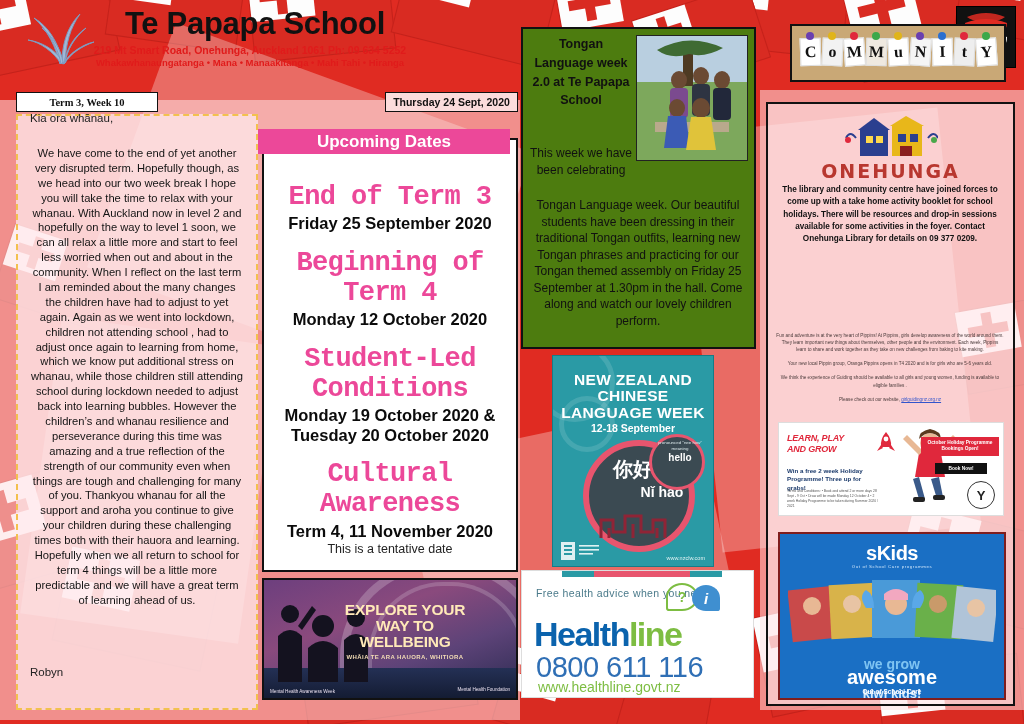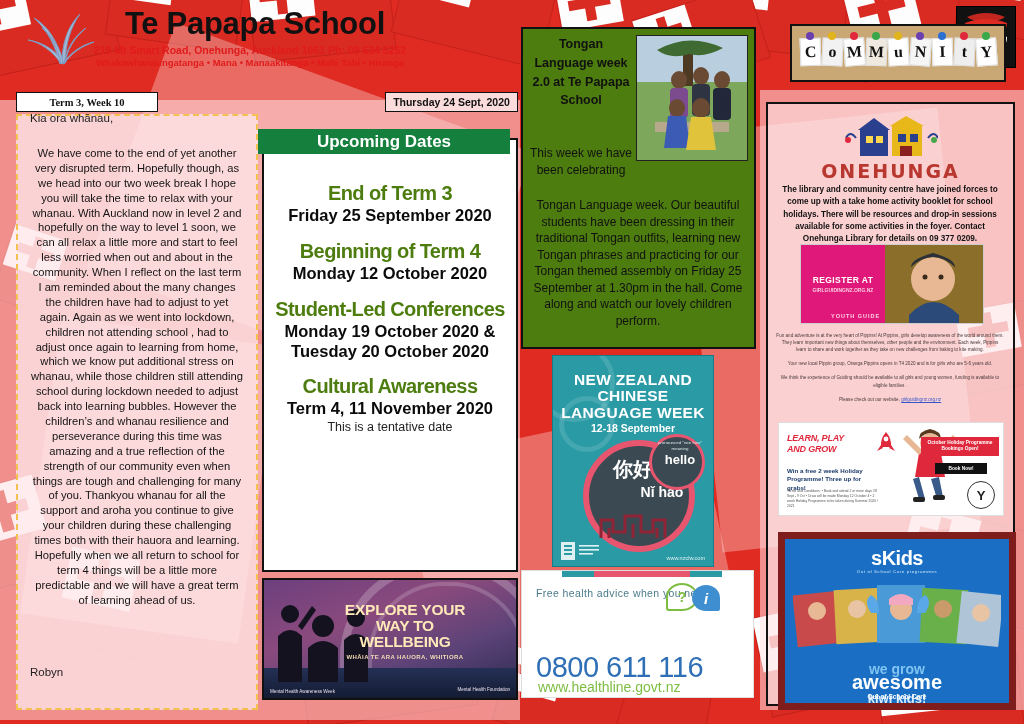--- a/index.html
+++ b/index.html
@@ -48,24 +48,24 @@
   #letter-panel{left:16px;top:114px;width:238px;height:592px;
     background:rgba(255,236,238,.72);border:2px dashed #f2c14e;}
   #greeting{position:absolute;left:12px;top:-4px;font-size:11.5px;color:#222;}
   #letter-body{position:absolute;left:12px;top:30px;width:214px;
     font-size:11.2px;line-height:1.33;color:#141414;text-align:center;}
   #letter-body p{margin:0 0 0 0;}
   #signoff{position:absolute;left:12px;bottom:30px;font-size:11.5px;color:#222;}
 
   
   #dates-panel{left:262px;top:138px;width:252px;height:430px;background:#fff;border:2px solid #111;}
-  #dates-title{position:absolute;left:-6px;top:-11px;width:252px;height:25px;background:#15803d;
+  #dates-title{position:absolute;left:-6px;top:-11px;width:252px;height:25px;background:#ec4899;
     color:#fff;font-size:17px;font-weight:bold;display:flex;align-items:center;justify-content:center;}
   .date-block{text-align:center;margin-top:14px;}
-  .date-head{font-family:Liberation Sans, sans-serif;font-size:20px;font-weight:bold;color:#4d7c0f;
+  .date-head{font-family:Liberation Mono, monospace;font-size:27px;font-weight:bold;color:#ec4899;
     letter-spacing:-.6px;line-height:1.12;}
   .date-when{font-size:16.5px;font-weight:bold;color:#0b0b0b;line-height:1.18;margin-top:2px;}
   .date-note{font-size:12.5px;color:#222;margin-top:1px;}
   #dates-list{position:absolute;left:8px;top:28px;width:236px;}
 
   
   #wellbeing{left:262px;top:578px;width:252px;height:118px;border:2px solid #111;overflow:hidden;
     background:linear-gradient(160deg,#6d3f7e 0%,#8a4a7d 35%,#5d4378 65%,#2a2a50 100%);}
   #wellbeing .arch{position:absolute;right:-30px;top:-18px;width:190px;height:150px;
     border:8px solid rgba(255,255,255,.22);border-radius:95px 95px 0 0;border-bottom:none;}
@@ -100,21 +100,21 @@
     font-size:10.5px;font-weight:bold;}
   #nzclw-circle{position:absolute;left:30px;top:84px;width:100px;height:100px;border-radius:50%;
     background:#3b4a52;border:6px solid #e8556e;}
   #nzclw-hanzi{position:absolute;left:30px;top:100px;width:100px;text-align:center;color:#fff;
     font-size:20px;font-weight:bold;font-family:"DejaVu Sans",sans-serif;}
   #nzclw-pinyin{position:absolute;left:30px;top:128px;width:100px;text-align:center;color:#fff;
     font-size:14px;font-weight:bold;padding-left:29px;}
   #nzclw-bubble{position:absolute;right:8px;top:78px;width:50px;height:50px;border-radius:50%;
     background:#3b4a52;border:3px solid #e8556e;}
   #nzclw-hello{position:absolute;right:8px;top:96px;width:50px;text-align:center;color:#fff;
-    font-size:13px;font-weight:bold;}
+    font-size:10px;font-weight:bold;}
   #nzclw-pron{position:absolute;right:8px;top:84px;width:50px;text-align:center;color:#d8e6e8;
     font-size:4.4px;line-height:1.25;}
   #nzclw-maze{position:absolute;left:44px;top:150px;width:72px;height:34px;}
   #nzclw-url{position:absolute;right:8px;bottom:5px;font-size:5.5px;color:#dff1f2;}
   #nzclw-logo{position:absolute;left:8px;bottom:4px;width:40px;height:22px;}
 
   
   #healthline{left:521px;top:570px;width:231px;height:126px;background:#fff;border:1px solid #ddd;}
   #hl-topbar{position:absolute;left:40px;top:0;width:160px;height:6px;background:#2a9aa5;}
   #hl-topbar2{position:absolute;left:72px;top:0;width:96px;height:6px;background:#e8556e;}
@@ -164,21 +164,21 @@
   #ymca-kid{position:absolute;left:120px;top:6px;width:62px;height:74px;}
   #ymca-rocket{position:absolute;left:96px;top:8px;width:22px;height:22px;}
   #ymca-ribbon{position:absolute;right:4px;top:14px;width:78px;background:#e0283c;color:#fff;
     font-size:4.8px;font-weight:bold;text-align:center;padding:3px 0;line-height:1.35;}
   #ymca-book{position:absolute;right:16px;top:40px;width:52px;background:#111;color:#fff;font-size:4.8px;
     font-weight:bold;text-align:center;padding:3px 0;}
   #ymca-logo{position:absolute;right:8px;bottom:6px;width:26px;height:26px;border-radius:50%;
     border:1.5px solid #333;display:flex;align-items:center;justify-content:center;
     font-size:13px;font-weight:bold;color:#222;}
 
-  #skids{position:absolute;left:10px;top:428px;width:224px;height:164px;background:#1a6fc4;overflow:hidden;border:7px solid #7f1d1d;}
+  #skids{position:absolute;left:10px;top:428px;width:224px;height:164px;background:#1a6fc4;overflow:hidden;border:2px solid #7f1d1d;}
   #skids-logo{position:absolute;left:0;top:8px;width:100%;text-align:center;color:#fff;
     font-size:20px;font-weight:bold;letter-spacing:-.5px;}
   #skids-tag{position:absolute;left:0;top:30px;width:100%;text-align:center;color:#cfe6fb;font-size:4.4px;letter-spacing:.6px;}
   #skids-strip{position:absolute;left:8px;top:40px;width:208px;height:72px;}
   #skids-l1{position:absolute;left:0;top:122px;width:100%;text-align:center;color:#7fc4f2;font-size:14px;font-weight:bold;}
   #skids-l2{position:absolute;left:0;top:132px;width:100%;text-align:center;color:#fff;font-size:20px;font-weight:bold;}
   #skids-l3{position:absolute;left:0;top:152px;width:100%;text-align:center;color:#d6ecfb;font-size:13px;font-weight:bold;}
   #skids-foot{position:absolute;left:0;bottom:3px;width:100%;text-align:center;color:#fff;font-size:6.5px;font-weight:bold;}
 </style>
 </head>
@@ -292,21 +292,21 @@
   <div id="dates-list">
       <div class="date-block">
         <div class="date-head">End of Term 3</div>
         <div class="date-when">Friday 25 September 2020</div>
       </div>
       <div class="date-block">
         <div class="date-head">Beginning of Term 4</div>
         <div class="date-when">Monday 12 October 2020</div>
       </div>
       <div class="date-block">
-        <div class="date-head">Student-Led Conferences</div>
+        <div class="date-head">Student-Led Conditions</div>
         <div class="date-when">Monday 19 October 2020 &amp; Tuesday 20 October 2020</div>
       </div>
       <div class="date-block">
         <div class="date-head">Cultural Awareness</div>
         <div class="date-when">Term 4, 11 November 2020</div>
         <div class="date-note">This is a tentative date</div>
       </div>
     </div>
 </div>
 
@@ -393,20 +393,21 @@
   </svg>
   <div id="nzclw-url">www.nzclw.com</div>
 </div>
 
 <div class="panel" id="healthline">
   <div id="hl-topbar"></div>
   <div id="hl-topbar2"></div>
   <div id="hl-tag">Free health advice when you need it</div>
   <div id="hl-q">?</div>
   <div id="hl-i">i</div>
+  <div id="hl-word"><span class="b">Health</span><span class="g">line</span></div>
   <div id="hl-phone">0800 611 116</div>
   <div id="hl-url">www.healthline.govt.nz</div>
 </div>
 
 <div class="panel bordered" id="community-header">
   <div id="cut-letters">
       <div class="cut-letter" style="left: 8px; background: rgb(255, 255, 255); transform: rotate(-2deg);">C</div>
       <div class="pin" style="left: 14px; background: rgb(106, 63, 176);"></div>
       <div class="cut-letter" style="left: 30px; background: rgb(242, 242, 242); transform: rotate(3deg);">o</div>
       <div class="pin" style="left: 36px; background: rgb(224, 180, 26);"></div>
@@ -441,36 +442,20 @@
     <g stroke="#2b3f8f" stroke-width="2" fill="none">
         <path d="M14 24 q-6 -8 -10 0"></path>
         <path d="M86 24 q6 -8 10 0"></path>
       </g>
     <circle cx="6" cy="26" r="3" fill="#e0283c"></circle>
       <circle cx="92" cy="26" r="3" fill="#4aa84a"></circle>
   </svg>
   <div id="onehunga-title">ONEHUNGA</div>
   <div id="onehunga-body">The library and community centre have joined forces to come up with a take home activity booklet for school holidays. There will be resources and drop-in sessions available for some activities in the foyer. Contact Onehunga Library for  details on 09 377 0209.</div>
 
-  <div id="gg-banner">
-    <div id="gg-pink"></div>
-    <div id="gg-photo">
-      <svg viewBox="0 0 98 78" width="98" height="78">
-        <rect width="98" height="78" fill="#8a6e2a"></rect>
-        <circle cx="48" cy="34" r="22" fill="#e8b894"></circle>
-        <path d="M26 22 Q48 2 70 22 Q70 14 48 8 Q26 14 26 22 Z" fill="#2a2f38"></path>
-        <path d="M24 70 Q48 44 74 70 L74 78 L24 78 Z" fill="#2b4a7a"></path>
-        <circle cx="40" cy="32" r="2.5" fill="#3a2a1a"></circle>
-          <circle cx="56" cy="32" r="2.5" fill="#3a2a1a"></circle>
-      </svg>
-    </div>
-    <div id="gg-reg">REGISTER AT</div>
-    <div id="gg-url">GIRLGUIDINGNZ.ORG.NZ</div>
-    <div id="gg-brand">YOUTH GUIDE</div>
-  </div>
   <div id="gg-text">
     <p>Fun and adventure is at the very heart of Pippins! At Pippins, girls develop awareness of the world around them. They learn important new things about themselves, other people and the environment. Each week, Pippins learn to share and work together as they take on new challenges from baking to kite making.</p>
     <p>Your new local Pippin group, Oranga Pippins opens in T4 2020 and is for girls who are 5-6 years old.</p>
     <p>We think the experience of Guiding should be available to all girls and young women, funding is available to eligible families .</p>
     <p><span>Please check out our website, </span><span class="link">girlguidingnz.org.nz</span></p>
   </div>
 
   <div id="ymca">
     <div id="ymca-head">LEARN, PLAY AND GROW</div>
     <div id="ymca-win">Win a free 2 week Holiday Programme! Three up for grabs!</div>

